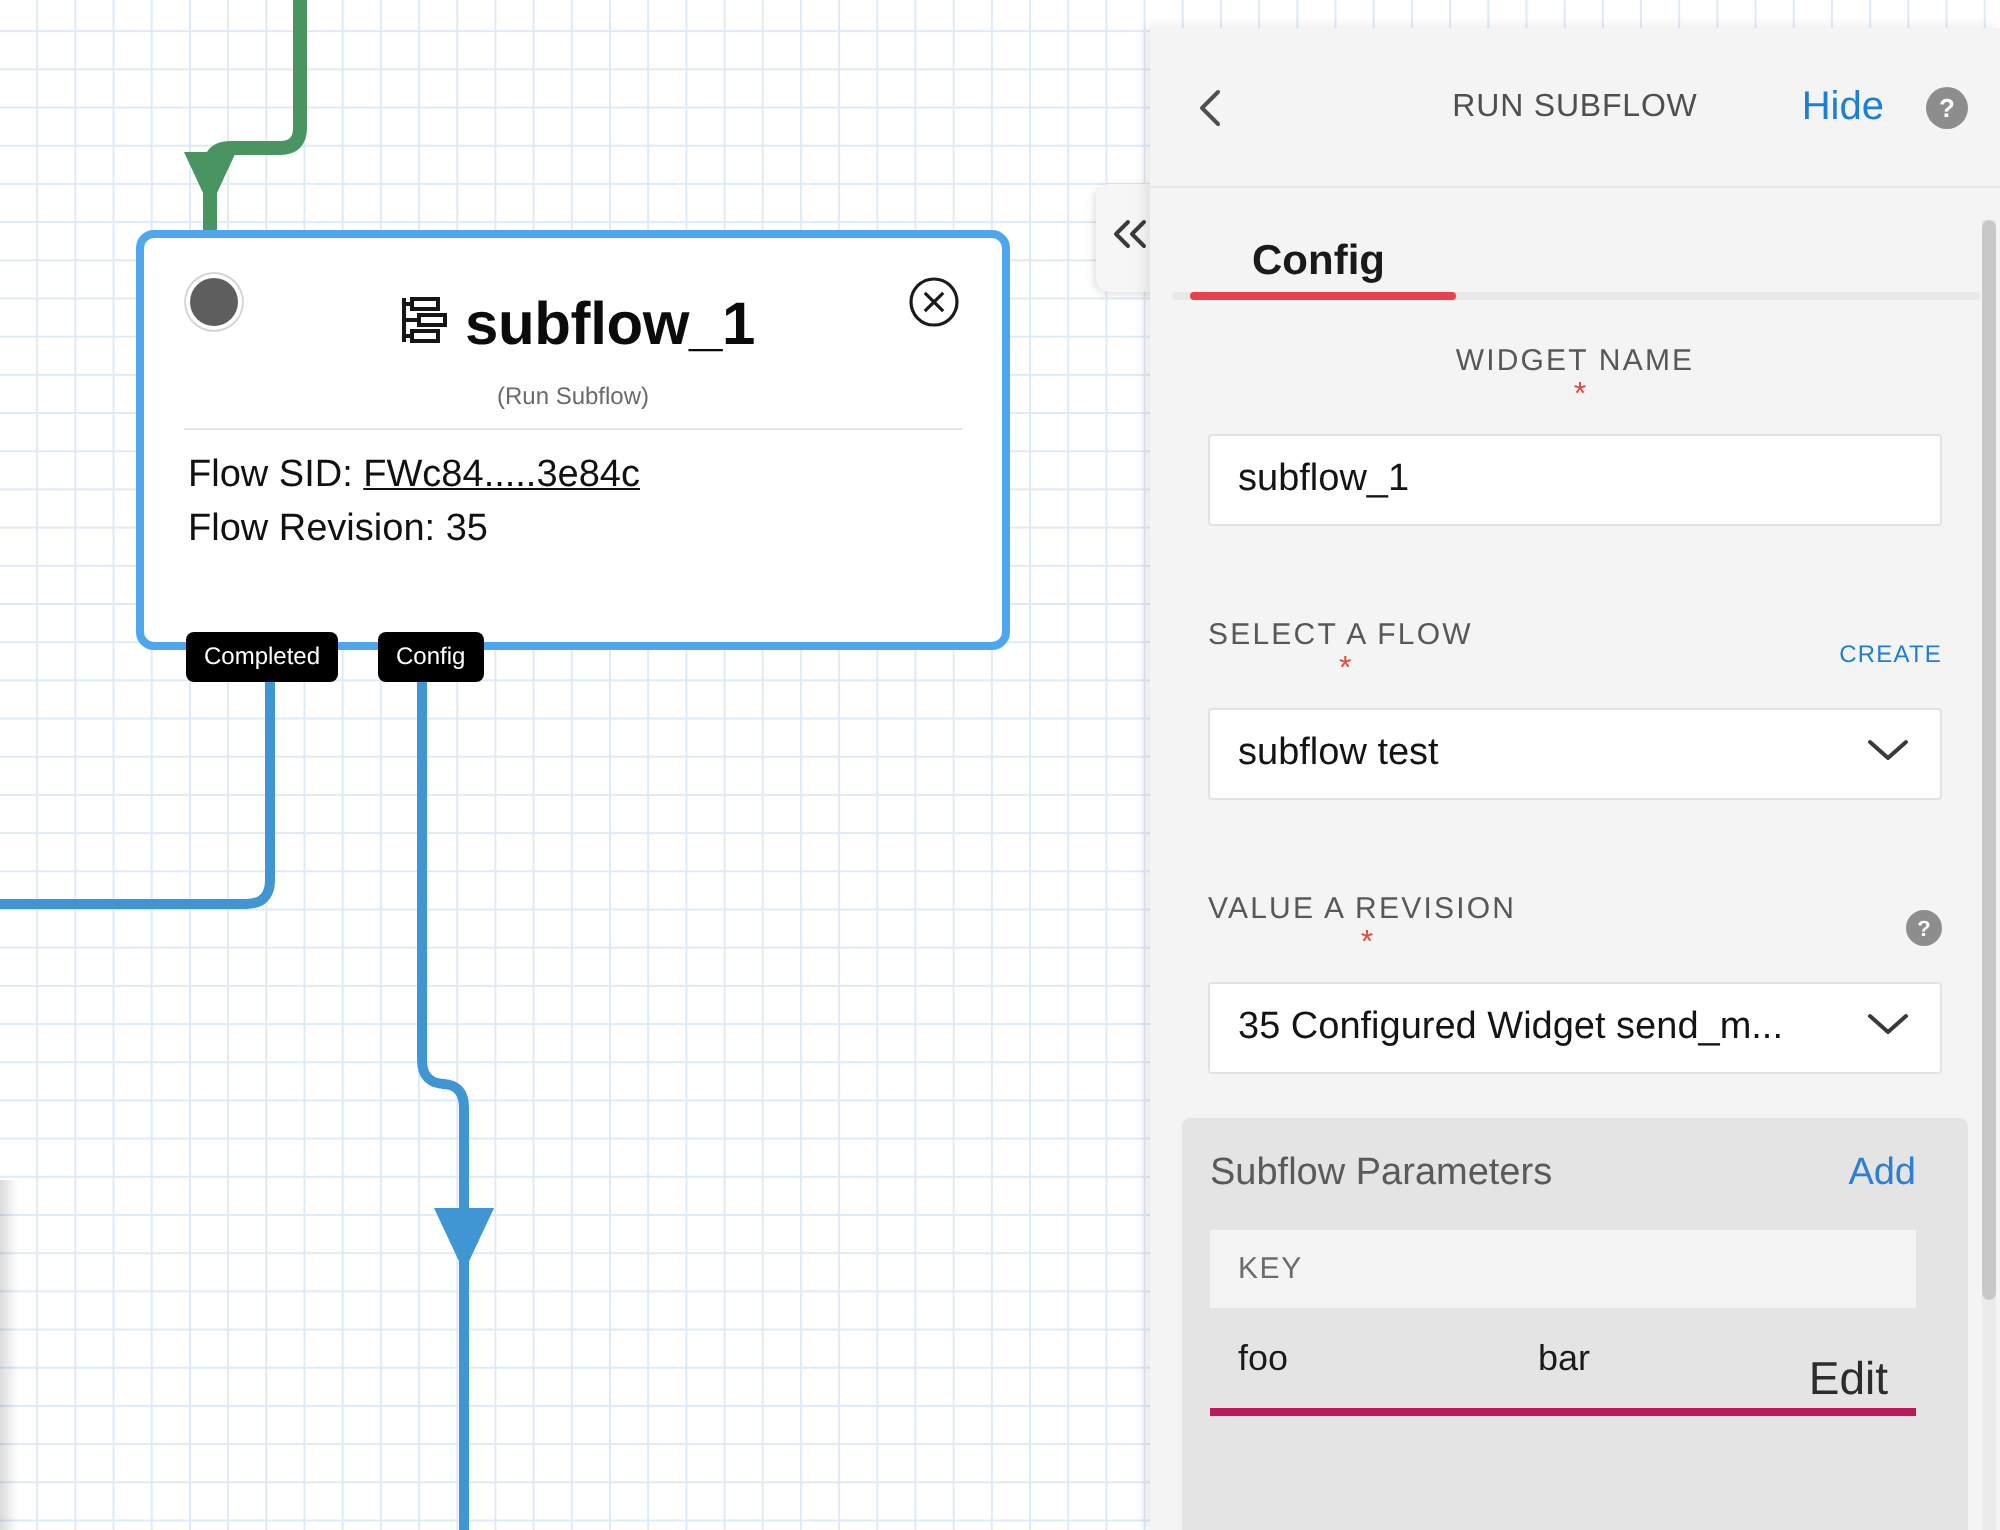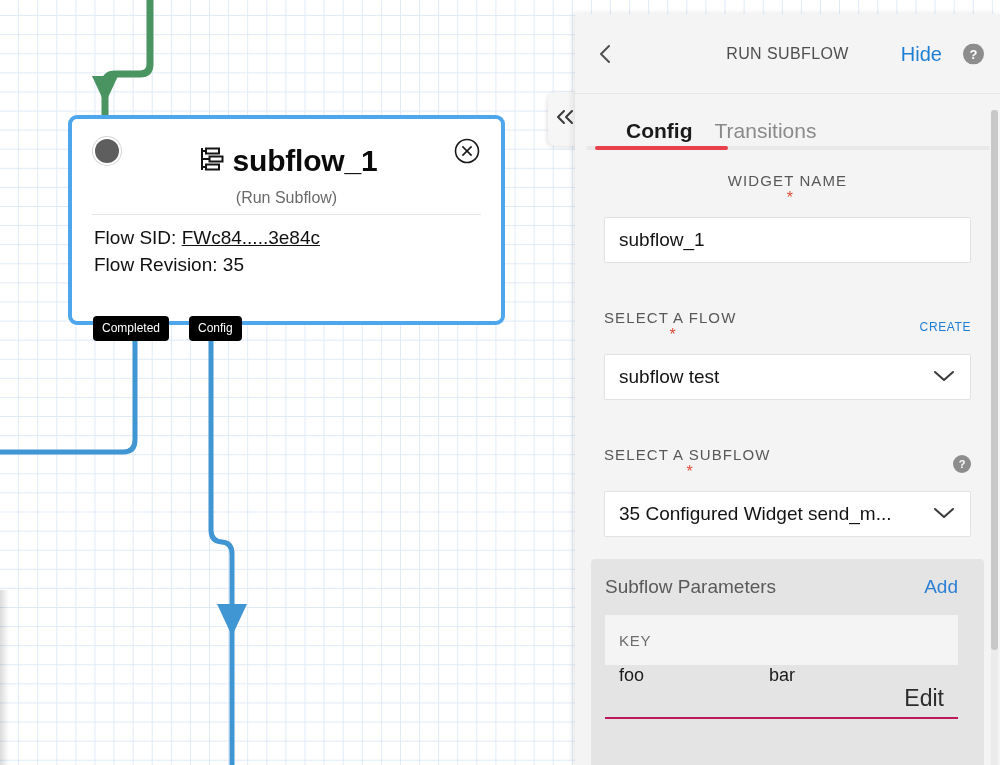--- a/index.html
+++ b/index.html
@@ -40,21 +40,21 @@
     flex-direction: column;
   }
   .node-title-row {
     display: flex; align-items: center; gap: 9px;
     margin-top: 17px;
   }
   .node-title {
     font-size: 30px; font-weight: bold; color: #0b0b0b; letter-spacing: -0.2px;
   }
   .node-sub {
-    font-size: 16px; color: #6a6a6a; margin-top: 11px;
+    font-size: 12px; color: #6a6a6a; margin-top: 11px;
   }
   .node-dot {
     position: absolute; left: 23px; top: 20px;
     width: 24px; height: 24px; border-radius: 50%;
     background: #5e5e5e;
     box-shadow: 0 0 0 2px #ffffff, 0 0 0 3px #d6d6d6;
   }
   .node-close {
     position: absolute; right: 21px; top: 19px;
     width: 26px; height: 26px;
@@ -178,30 +178,30 @@
   .params-head {
     display: flex; align-items: center; justify-content: space-between;
     padding: 0 14px 0 14px; margin-bottom: 17px;
   }
   .params-title { font-size: 19px; color: #5a5a5a; }
   .add-link { font-size: 19px; color: #2b7fd4; cursor: pointer; }
 
   .params-table { margin: 0 14px; }
   .params-thead {
     background: #f4f4f4; display: flex; align-items: center;
-    height: 50px; padding: 0 14px;
+    height: 39px; padding: 0 14px;
     font-size: 15px; color: #6c6c6c; letter-spacing: 0.8px;
   }
   .col-key { width: 150px; }
   .col-value { flex: 1; }
   .params-row {
-    display: flex; align-items: flex-start;
+    display: flex; align-items: center;
     height: 54px; padding: 0 14px;
     font-size: 18px; color: #1b1b1b;
-    border-bottom: 2px solid #be185d;
+    border-bottom: 4px solid #be185d;
   }
   .edit-link {
     font-size: 23px; color: #2c2c2c; cursor: pointer; margin-top: 20px;
   }
 
   .panel-scrollbar {
     position: absolute; right: 2px; top: 96px;
     width: 7px; height: 540px;
     background: #c8c8c8; border-radius: 4px;
   }
@@ -308,21 +308,20 @@
       <span class="help-icon">
         <svg width="21" height="21" viewBox="0 0 21 21">
           <circle cx="10.5" cy="10.5" r="10.5" fill="#8d8d8d"></circle>
           <text x="10.5" y="15.2" font-size="13" font-weight="bold" fill="#ffffff" text-anchor="middle" font-family="Liberation Sans, sans-serif">?</text>
         </svg>
       </span>
     </div>
 
     <div class="tabs">
       <div class="tab active">Config</div>
-      <div class="tab">Transitions</div>
       <div class="tab-track"></div>
       <div class="tab-underline"></div>
     </div>
 
     <div class="panel-body">
 
       <div class="field-block">
         <div class="field-label">
           <span>WIDGET NAME</span>
           <span class="req">*</span>
@@ -344,21 +343,21 @@
             <svg width="24" height="14" viewBox="0 0 24 14">
               <polyline points="3,3 12,11 21,3" fill="none" stroke="#3a3a3a" stroke-width="2" stroke-linecap="round" stroke-linejoin="round"></polyline>
             </svg>
           </span>
         </div>
       </div>
 
       <div class="field-block">
         <div class="label-row">
           <div class="field-label">
-            <span>SELECT A SUBFLOW</span>
+            <span>VALUE A REVISION</span>
             <span class="req">*</span>
           </div>
           <span class="small-help">
             <svg width="18" height="18" viewBox="0 0 18 18">
               <circle cx="9" cy="9" r="9" fill="#8d8d8d"></circle>
               <text x="9" y="13" font-size="11" font-weight="bold" fill="#ffffff" text-anchor="middle" font-family="Liberation Sans, sans-serif">?</text>
             </svg>
           </span>
         </div>
         <div class="select-input">

